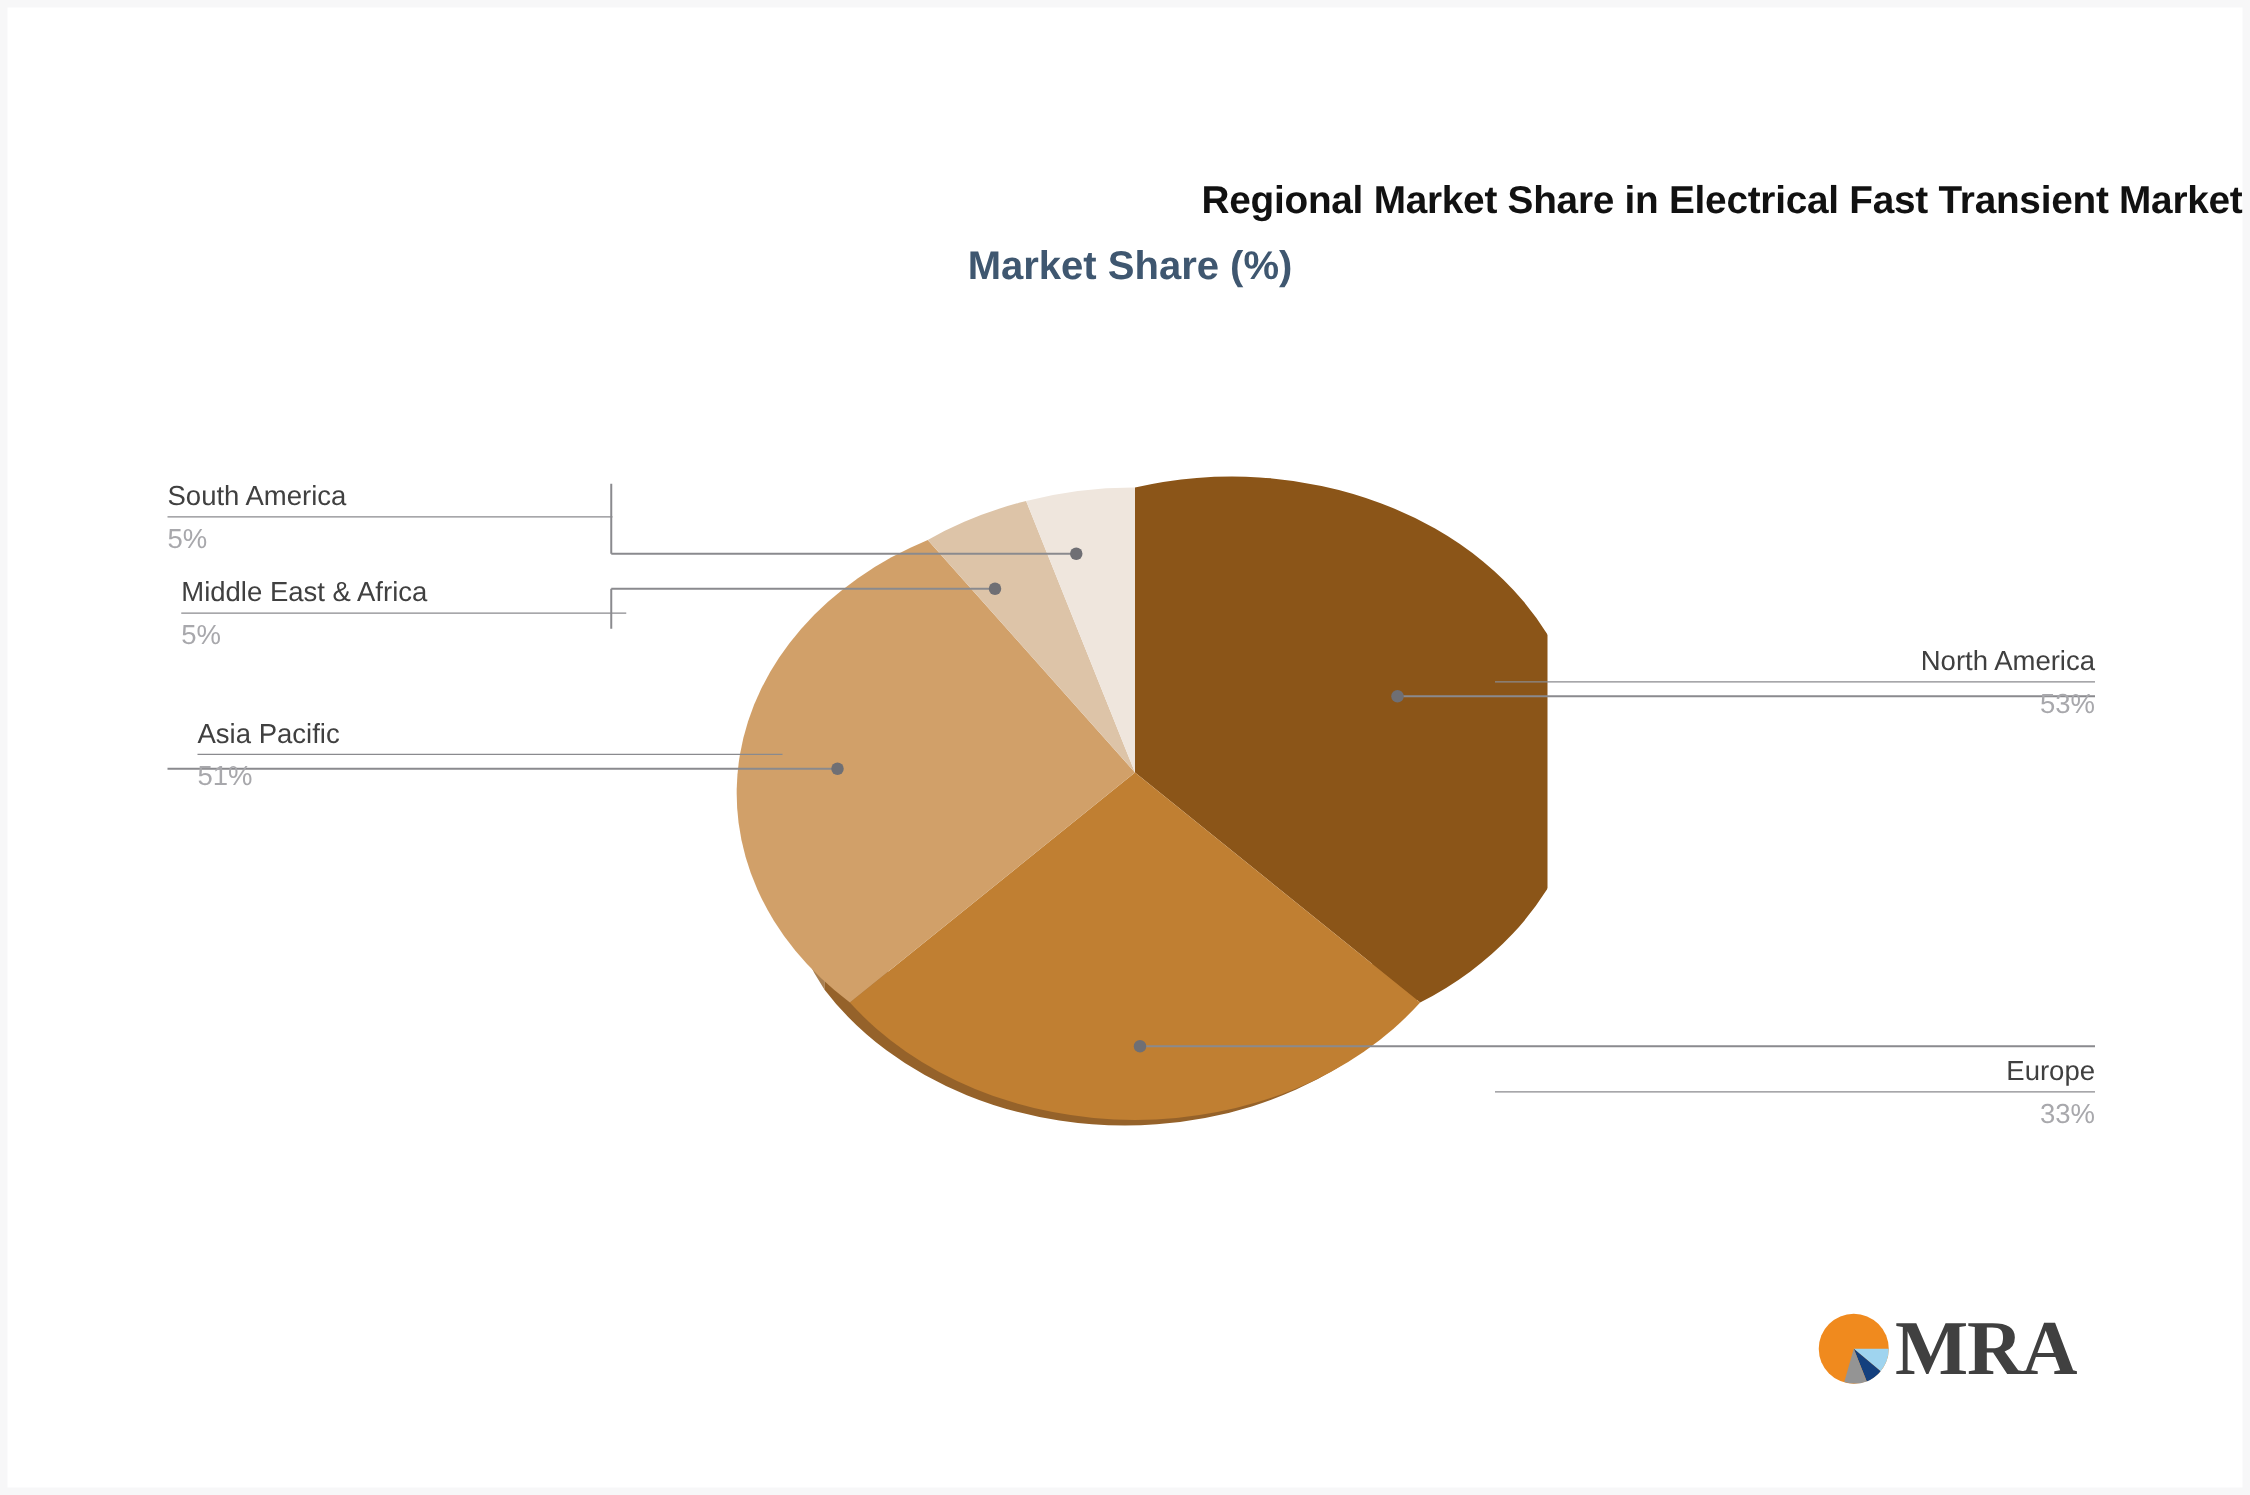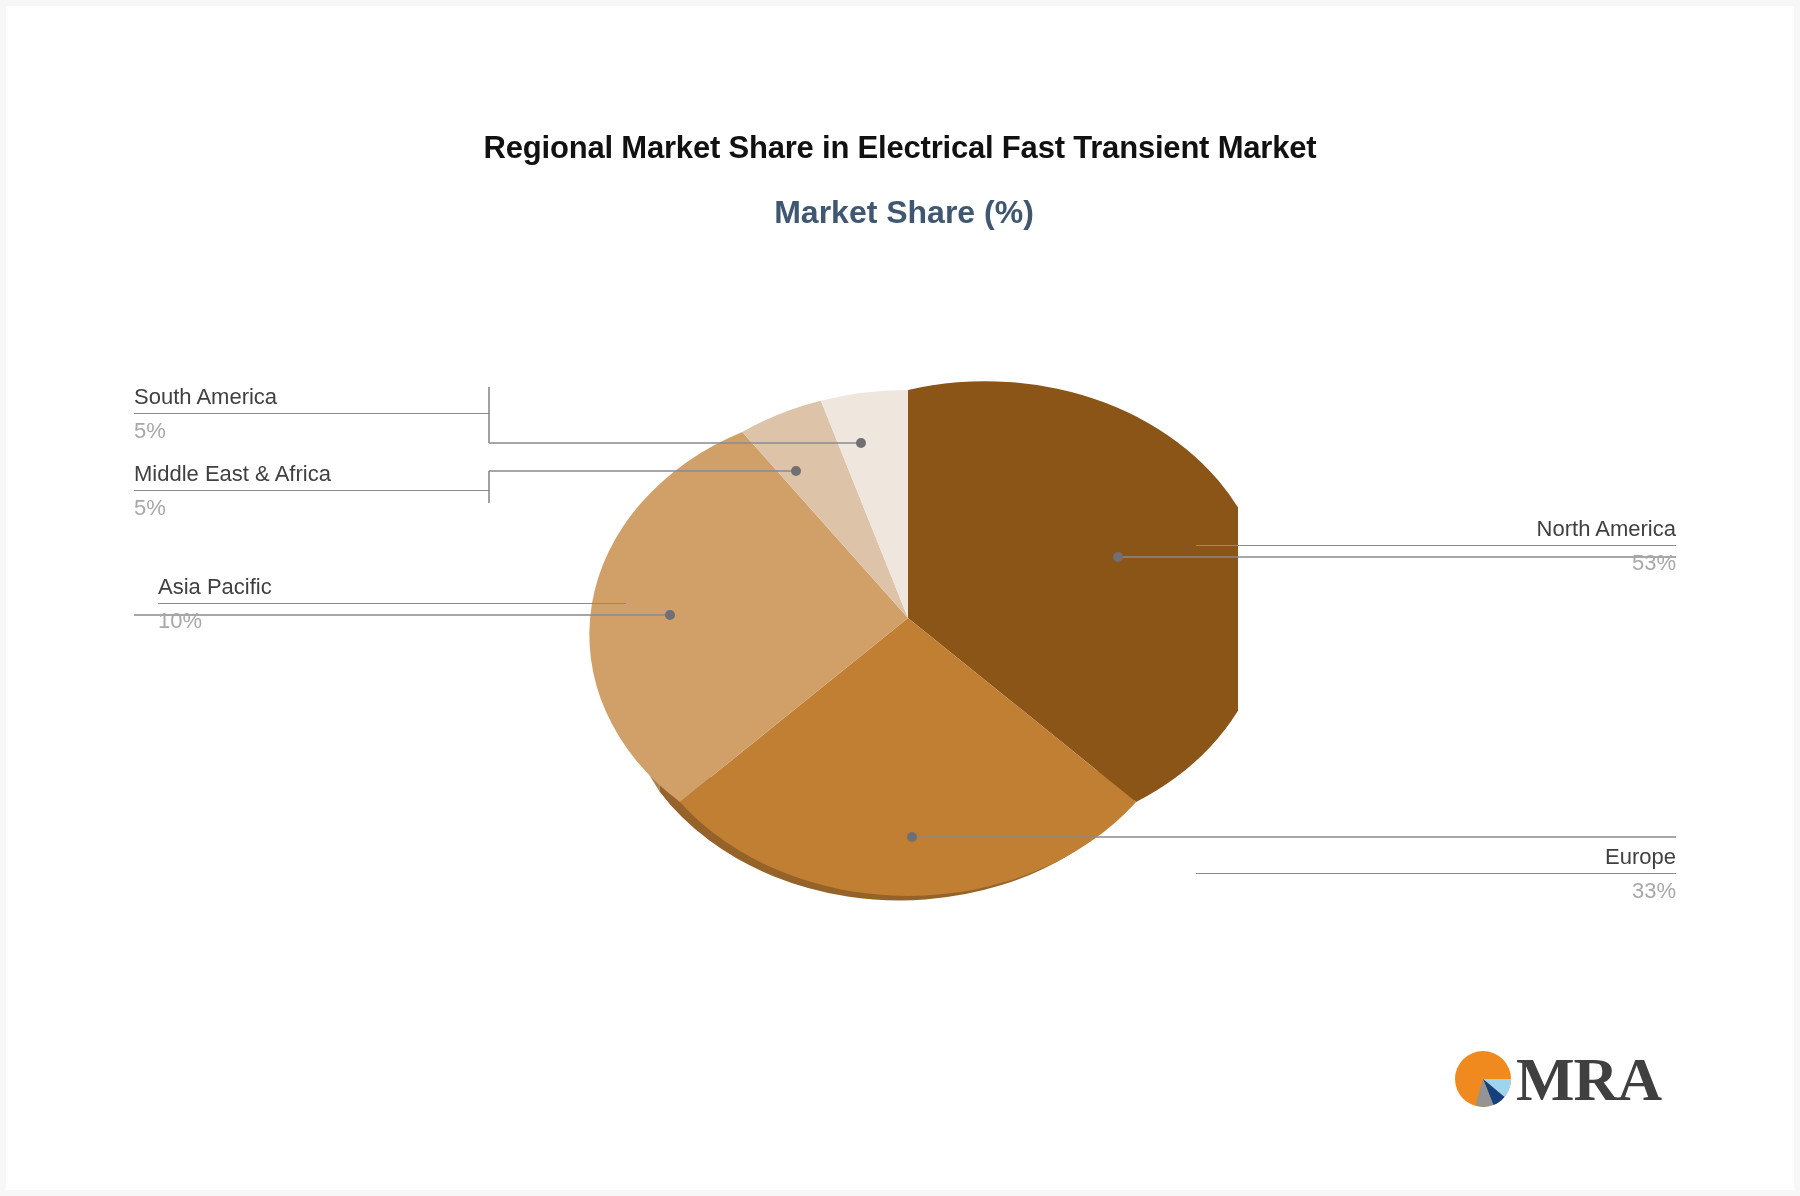--- a/index.html
+++ b/index.html
@@ -25,23 +25,23 @@
     top: 6px;
     width: 1788px;
     height: 1184px;
     background: #ffffff;
   }
 
   
   #title {
     position: absolute;
     left: 0;
-    top: 124px;
+    top: 136px;
     width: 1788px;
-    text-align: center;
+    text-align: right;
     font-size: 31px;
     font-weight: bold;
     color: #111111;
     letter-spacing: -0.2px;
   }
 
   #subtitle {
     position: absolute;
     left: 4px;
     top: 188px;
@@ -171,30 +171,30 @@
       <path d="M 906 831 L 1670 831" fill="none" stroke="#8a8a8e" stroke-width="1.6"></path>
       <circle cx="906" cy="831" r="5" fill="#6f6f74"></circle>
     </svg>
 
     <div class="callout left" style="left:128px; top:378px; width:356px;">
       <div class="cat">South America</div>
       <div class="rule"></div>
       <div class="val">5%</div>
     </div>
 
-    <div class="callout left" style="left:128px; top:455px; width:356px;">
+    <div class="callout left" style="left:139px; top:455px; width:356px;">
       <div class="cat">Middle East &amp; Africa</div>
       <div class="rule"></div>
       <div class="val">5%</div>
     </div>
 
     <div class="callout left" style="left:128px; top:568px; width:468px;margin-left:24px;">
       <div class="cat">Asia Pacific</div>
       <div class="rule"></div>
-      <div class="val">10%</div>
+      <div class="val">51%</div>
     </div>
 
     <div class="callout right" style="left:1190px; top:510px; width:480px;">
       <div class="cat">North America</div>
       <div class="rule"></div>
       <div class="val">53%</div>
     </div>
 
     <div class="callout right" style="left:1190px; top:790px; width:480px;margin-top:48px;">
       <div class="cat">Europe</div>

